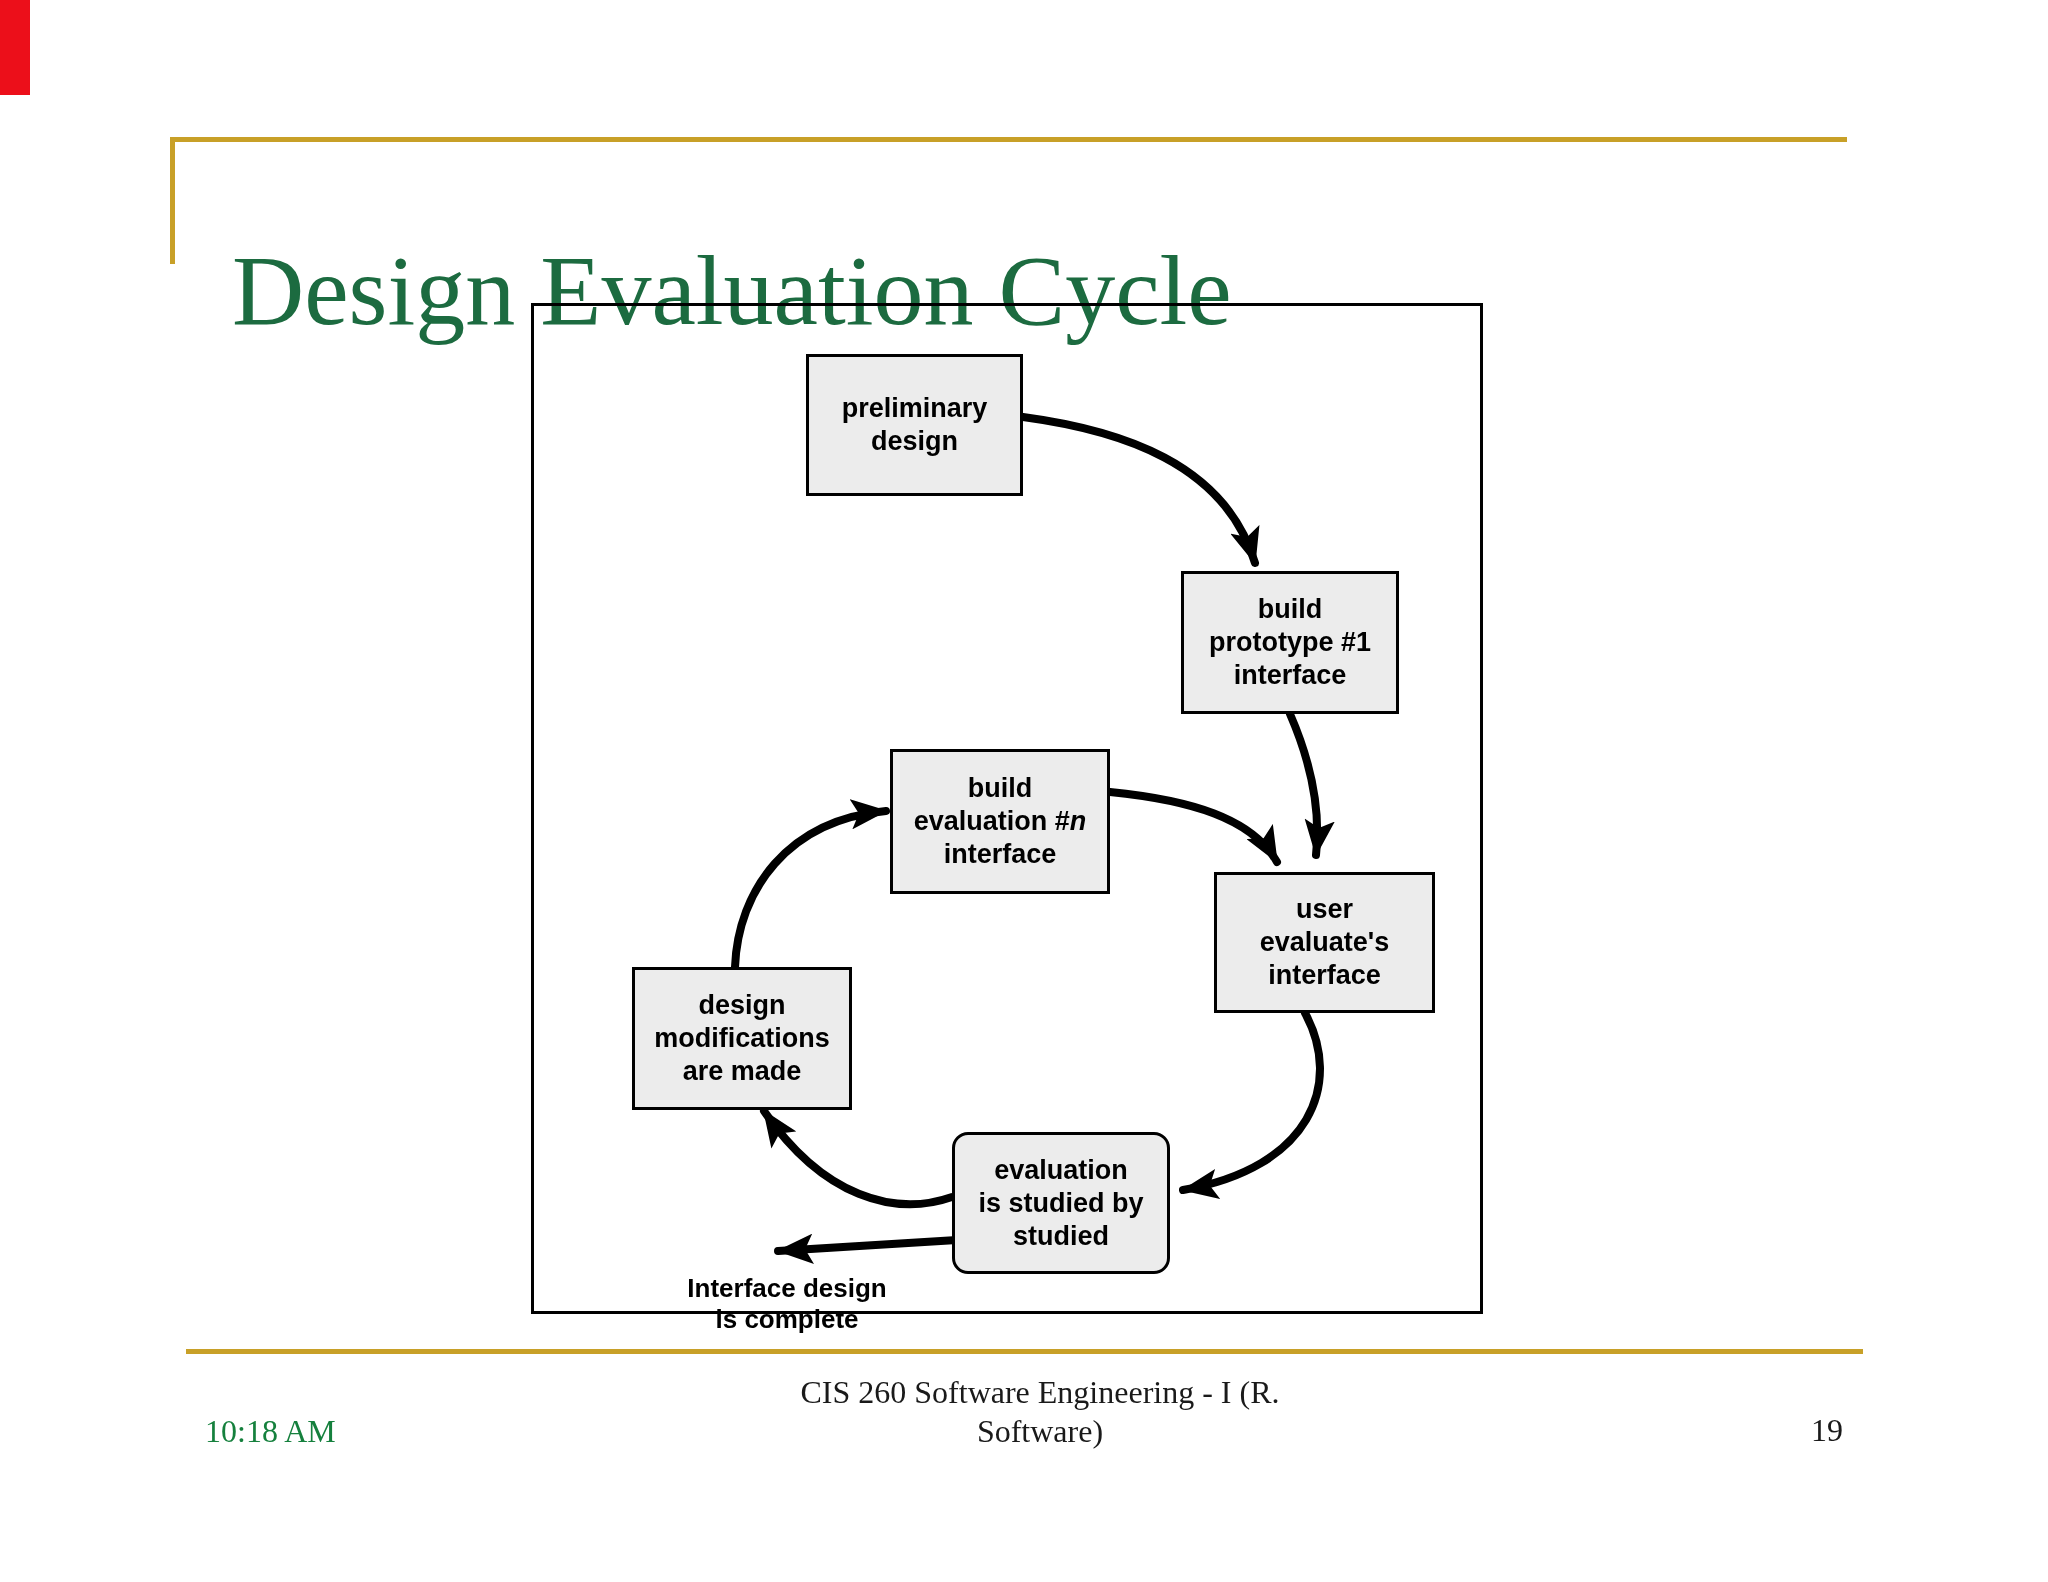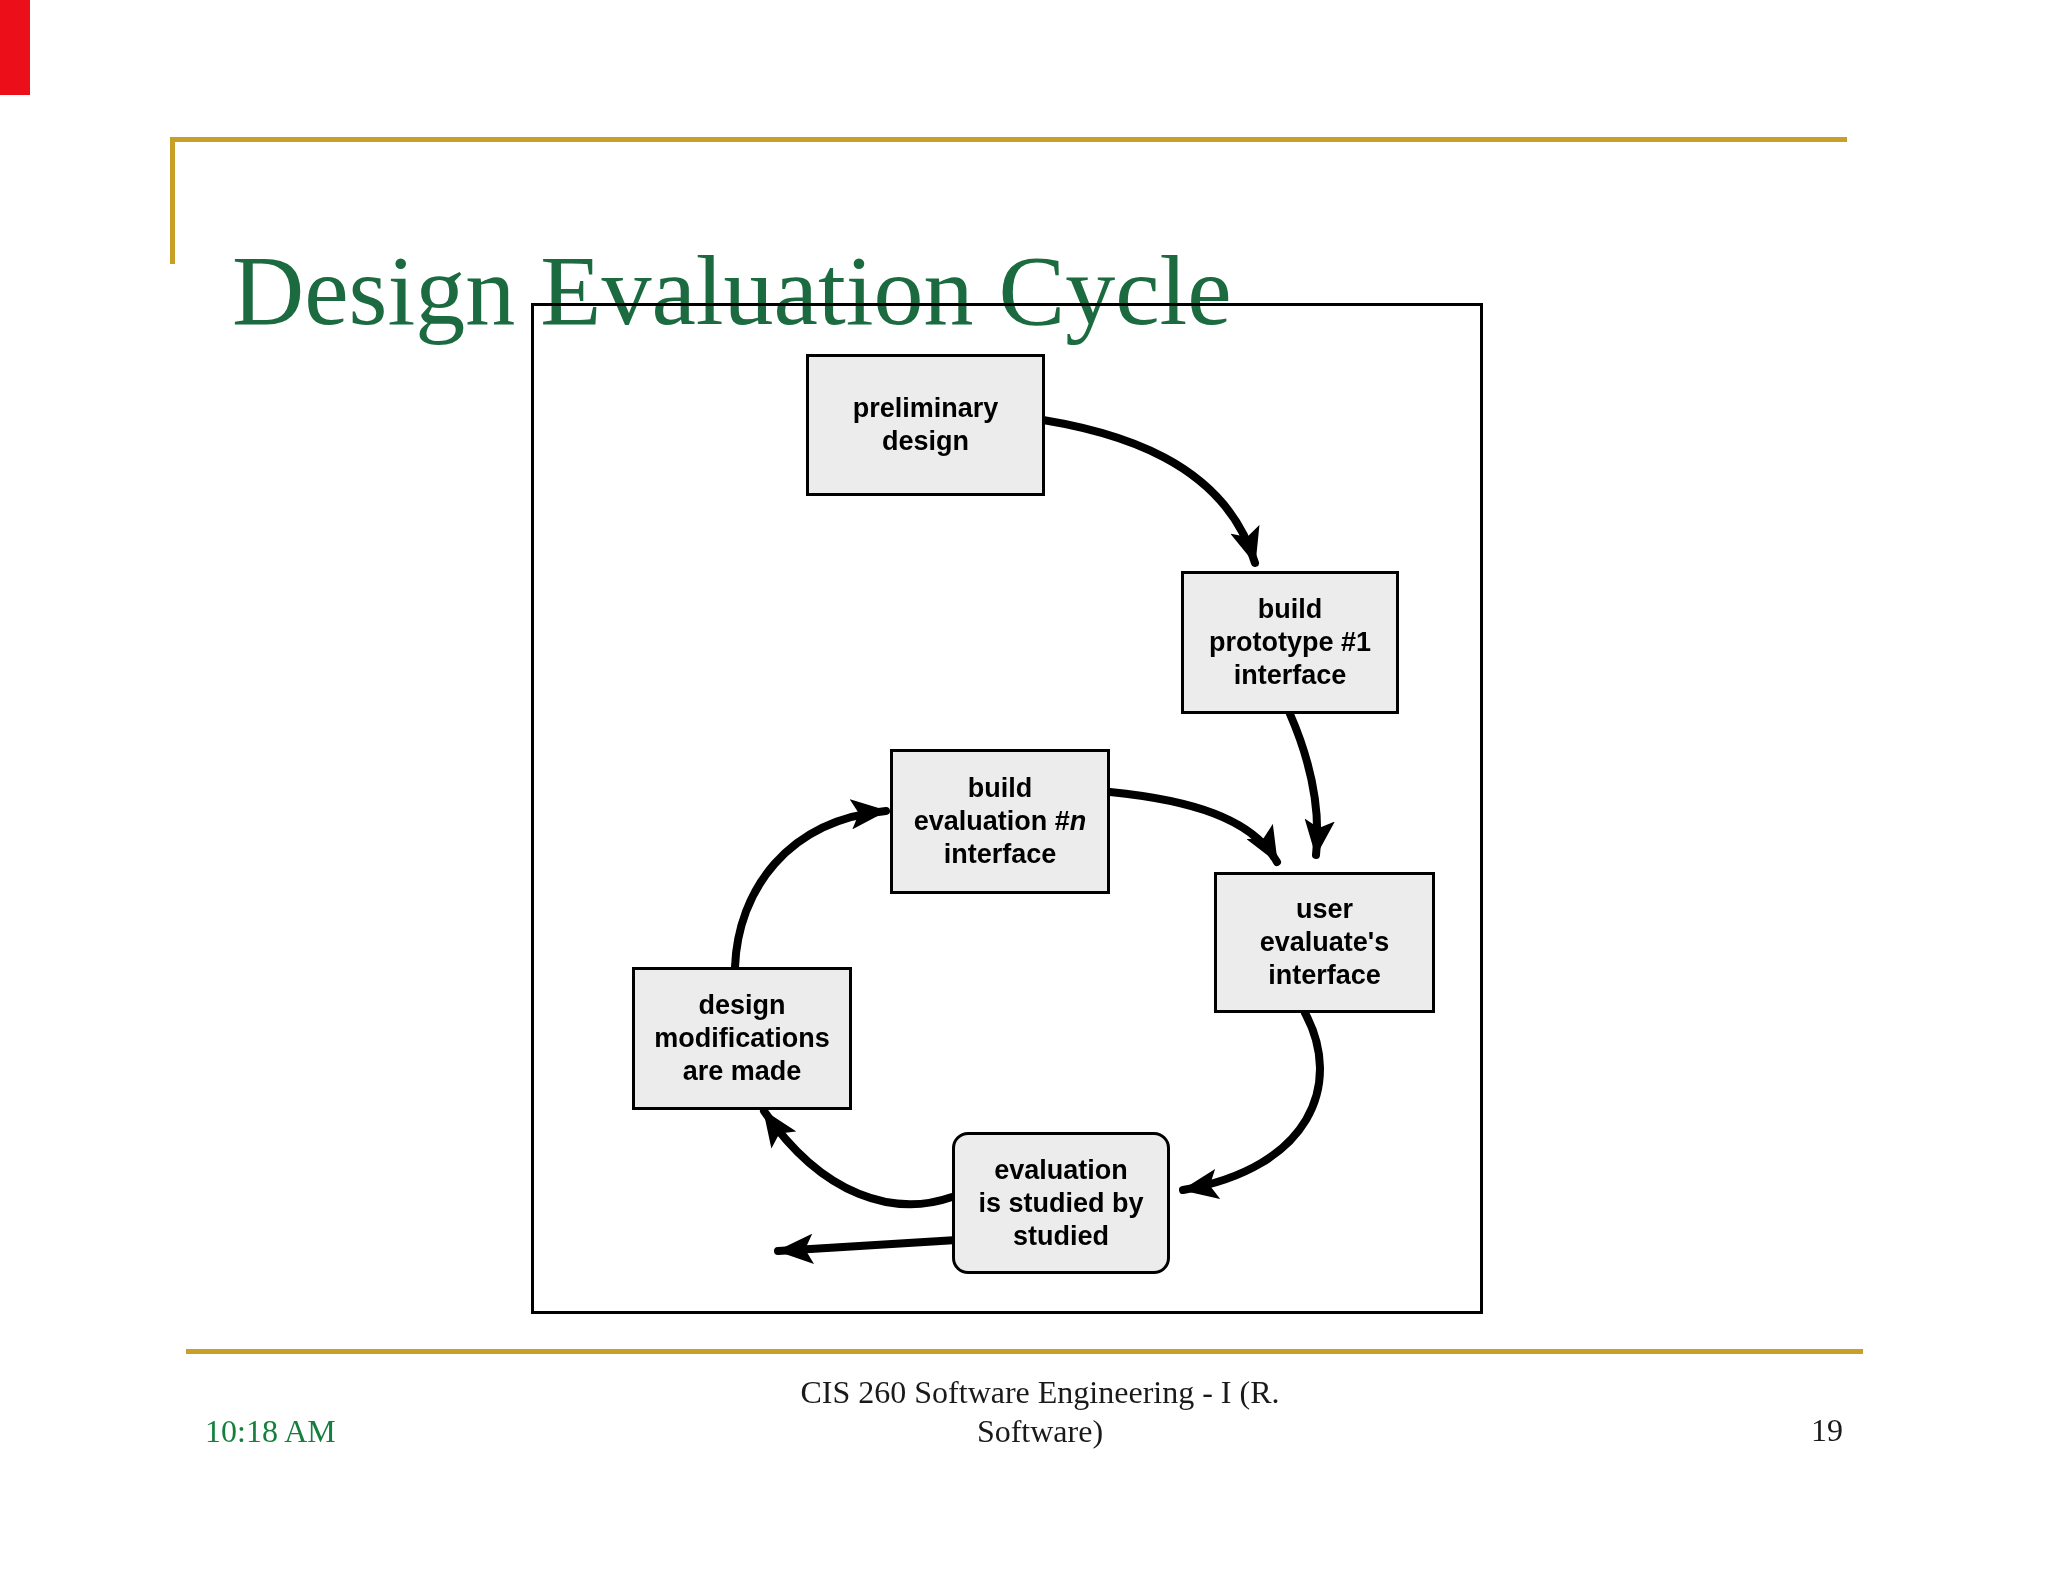--- a/index.html
+++ b/index.html
@@ -40,21 +40,21 @@
     position:absolute;box-sizing:border-box;
     background:var(--box-fill,#ececec);
     border:3px solid var(--line-black,#000);
     display:flex;flex-direction:column;justify-content:center;align-items:center;
     text-align:center;font-weight:bold;font-size:27px;line-height:33px;color:#000;
   }
   .node span{display:block;}
   .node .inline-line{display:block;}
   .node .inline-line span{display:inline;}
   .node .it{font-style:italic;}
-  .node-preliminary{left:272px;top:48px;width:239px;height:142px;}
+  .node-preliminary{left:272px;top:48px;width:217px;height:142px;}
   .node-build1{left:647px;top:265px;width:218px;height:143px;}
   .node-buildn{left:356px;top:443px;width:220px;height:145px;}
   .node-user{left:680px;top:566px;width:221px;height:141px;}
   .node-mods{left:98px;top:661px;width:220px;height:143px;}
   .node-eval{left:418px;top:826px;width:218px;height:142px;border-radius:16px;}
   .exit-label{
     position:absolute;left:123px;top:967px;width:260px;
     text-align:center;font-weight:bold;font-size:26px;line-height:31px;color:#000;
   }
   .exit-label span{display:block;}
@@ -126,20 +126,24 @@
     <span>modifications</span>
     <span>are made</span>
   </div>
 
   <div class="node node-eval">
     <span>evaluation</span>
     <span>is studied by</span>
     <span>studied</span>
   </div>
 
+  <div class="exit-label">
+    <span>Interface design</span>
+    <span>is complete</span>
+  </div>
 
 </div>
 
 <div class="gold-bottom"></div>
 
 <div class="footer-center">
   <span>CIS 260 Software Engineering - I (R.</span>
   <span>Software)</span>
 </div>
 <div class="footer-time">10:18 AM</div>

